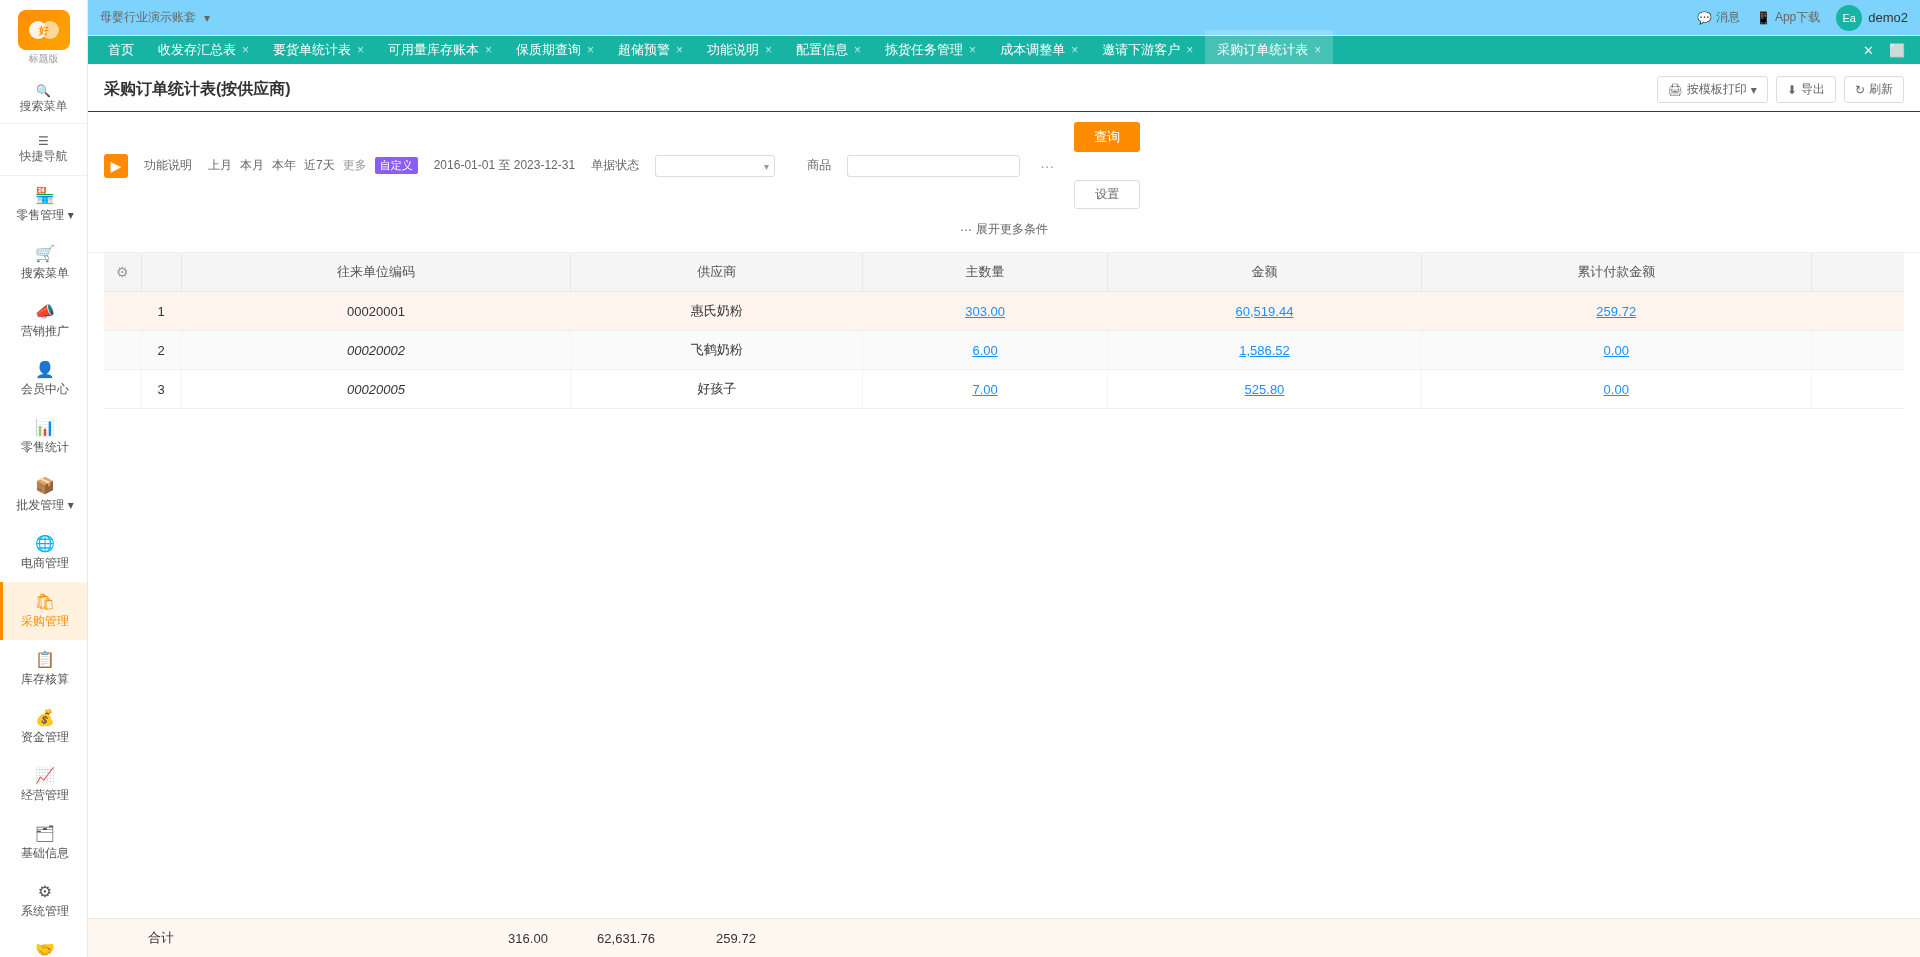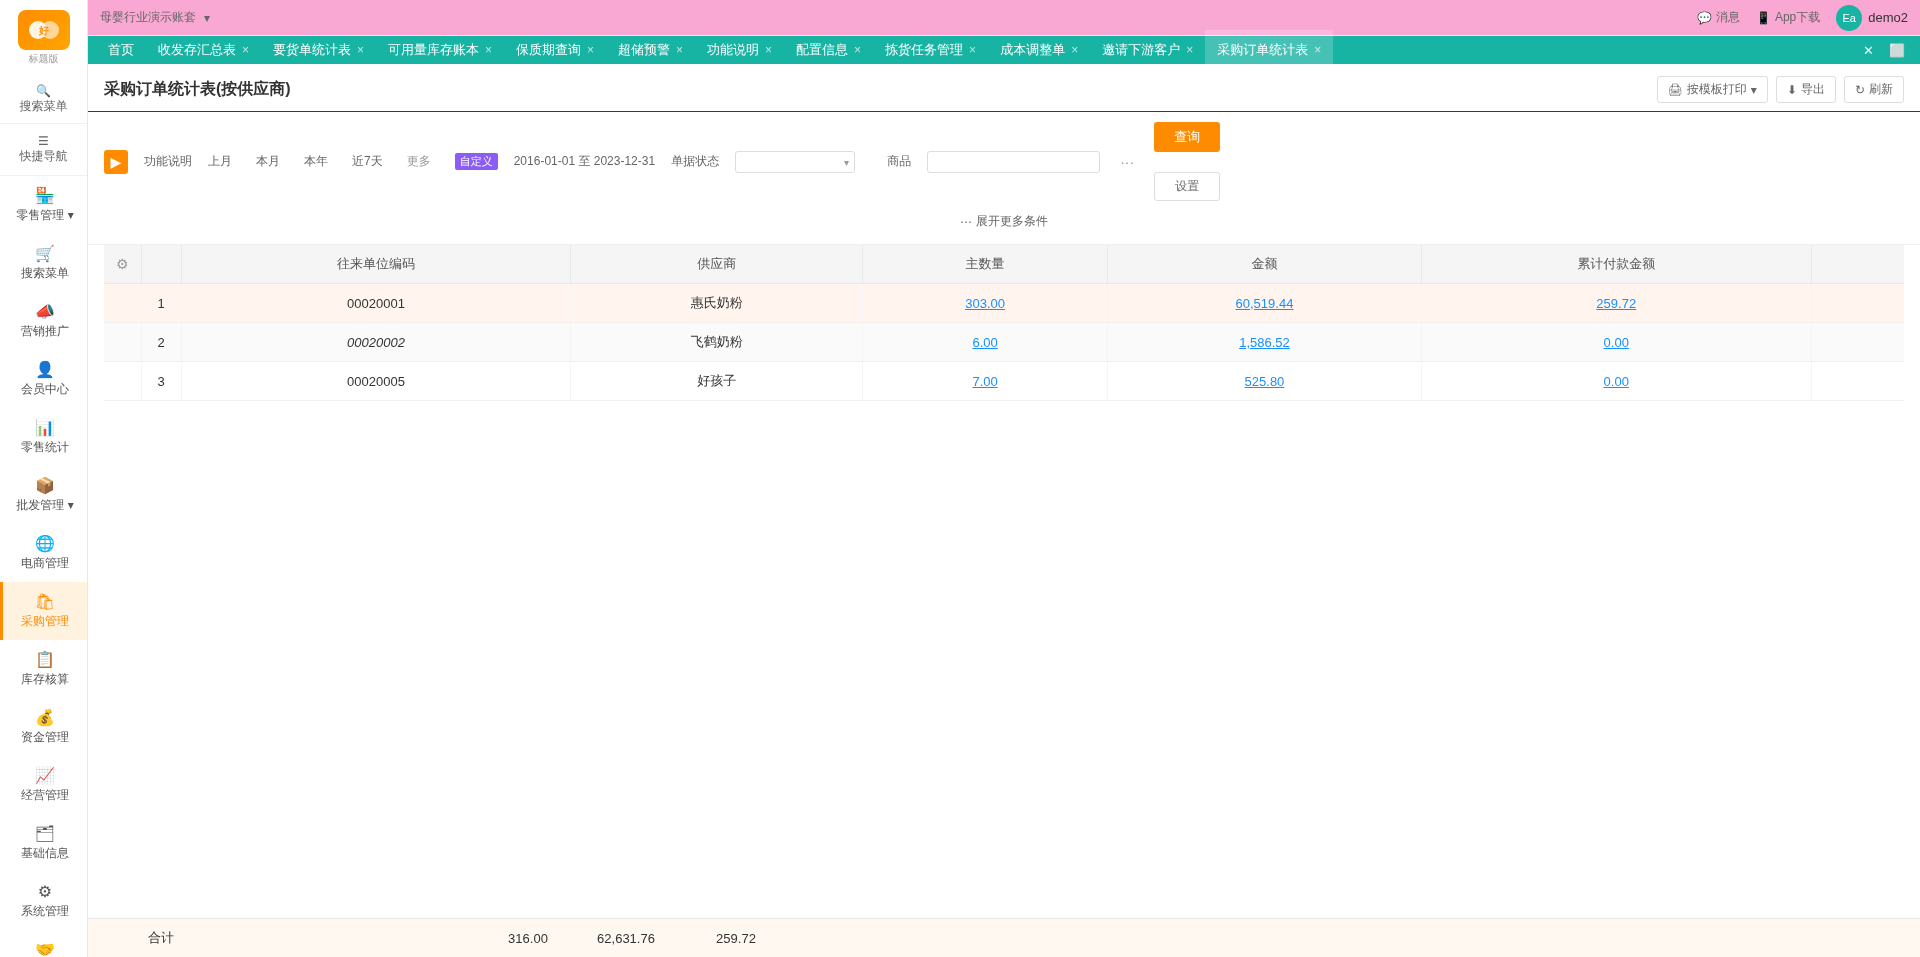--- a/index.html
+++ b/index.html
@@ -46,34 +46,34 @@
     .page-actions { display: flex; align-items: center; gap: 8px; }
     .btn-print { background: none; border: 1px solid #ddd; padding: 4px 10px; border-radius: 3px; cursor: pointer; font-size: 12px; color: #666; display: flex; align-items: center; gap: 4px; }
     .btn-export { background: none; border: 1px solid #ddd; padding: 4px 10px; border-radius: 3px; cursor: pointer; font-size: 12px; color: #666; display: flex; align-items: center; gap: 4px; }
     .btn-refresh { background: none; border: 1px solid #ddd; padding: 4px 10px; border-radius: 3px; cursor: pointer; font-size: 12px; color: #666; display: flex; align-items: center; gap: 4px; }
 
     
     .filter-area { padding: 10px 16px; background: #fff; border-bottom: 1px solid #f0f0f0; }
     .filter-row { display: flex; align-items: center; gap: 16px; margin-bottom: 8px; }
     .filter-toggle-btn { width: 24px; height: 24px; background: #ff8c00; color: white; border: none; border-radius: 3px; cursor: pointer; display: flex; align-items: center; justify-content: center; font-size: 14px; flex-shrink: 0; }
     .filter-label { font-size: 12px; color: #666; white-space: nowrap; }
-    .date-shortcuts { display: flex; gap: 24px; align-items: center; }
+    .date-shortcuts { display: flex; gap: 8px; align-items: center; }
     .date-shortcut { font-size: 12px; color: #666; cursor: pointer; }
     .date-shortcut.more { color: #999; }
     .date-badge { background: #8b5cf6; color: white; font-size: 11px; padding: 1px 5px; border-radius: 2px; cursor: pointer; }
     .date-range { font-size: 12px; color: #666; }
     .filter-select { border: 1px solid #ddd; border-radius: 3px; padding: 3px 24px 3px 8px; font-size: 12px; color: #333; background: white; cursor: pointer; min-width: 120px; appearance: none; -webkit-appearance: none; position: relative; }
     .filter-select-wrapper { position: relative; display: inline-block; }
     .filter-select-wrapper::after { content: '▾'; position: absolute; right: 6px; top: 50%; transform: translateY(-50%); font-size: 10px; color: #999; pointer-events: none; }
     .filter-input { border: 1px solid #ddd; border-radius: 3px; padding: 3px 8px; font-size: 12px; color: #333; background: white; min-width: 160px; }
     .filter-more-btn { display: flex; align-items: center; gap: 4px; font-size: 12px; color: #666; cursor: pointer; border: none; background: none; padding: 4px 8px; }
     .filter-more-row { display: flex; justify-content: center; }
     .btn-search { background: #ff8c00; color: white; border: none; padding: 6px 20px; border-radius: 3px; cursor: pointer; font-size: 13px; }
     .btn-settings { background: none; border: 1px solid #ddd; padding: 5px 12px; border-radius: 3px; cursor: pointer; font-size: 12px; color: #666; display: block; margin-top: 20px; }
-    .search-btn-area { display: flex; flex-direction: column; }
+    .search-btn-area { display: flex; flex-direction: column; gap: 8px; }
     .dots-btn { background: none; border: none; cursor: pointer; color: #999; font-size: 14px; padding: 0 4px; }
 
     
     .table-area { flex: 1; overflow: auto; padding: 0 16px 16px; }
     table { width: 100%; border-collapse: collapse; }
     th { background: #f5f5f5; padding: 10px 12px; text-align: center; font-size: 13px; color: #555; font-weight: normal; border-bottom: 1px solid #e8e8e8; border-right: 1px solid #e8e8e8; white-space: nowrap; }
     th:last-child { border-right: none; }
     td { padding: 10px 12px; text-align: center; font-size: 13px; color: #333; border-bottom: 1px solid #f0f0f0; border-right: 1px solid #f5f5f5; }
     td:last-child { border-right: none; }
     tr:first-child td { background: #fff5ee; }
@@ -183,21 +183,21 @@
       <div class="sidebar-item">
         <span class="sidebar-item-icon">🤝</span>
 
       </div>
 
     </div>
   </div>
 
   <div class="main-area">
 
-    <div style="background:#f9a8d4; border-bottom:1px solid #e8e8e8; height:36px; display:flex; align-items:center; justify-content:space-between; padding:0 12px;">
+    <div style="background:#7dd3fc; border-bottom:1px solid #e8e8e8; height:36px; display:flex; align-items:center; justify-content:space-between; padding:0 12px;">
       <div style="display:flex; align-items:center; gap:8px; font-size:12px; color:#666;">
         <span>母婴行业演示账套</span>
         <span>▾</span>
       </div>
       <div style="display:flex; align-items:center; gap:16px;">
         <div class="user-msg">
           <span>💬</span>
           <span>消息</span>
         </div>
         <div class="user-download">
@@ -359,21 +359,21 @@
       <td style="cursor:pointer;font-style:italic;">00020002</td>
       <td>飞鹤奶粉</td>
       <td><span class="link-val">6.00</span></td>
       <td><span class="link-val">1,586.52</span></td>
       <td><span class="link-val">0.00</span></td>
       <td></td>
     </tr>
               <tr>
       <td></td>
       <td>3</td>
-      <td style="cursor:pointer;">00020005</td>
+      <td style="cursor:pointer;font-style:italic;">00020005</td>
       <td>好孩子</td>
       <td><span class="link-val">7.00</span></td>
       <td><span class="link-val">525.80</span></td>
       <td><span class="link-val">0.00</span></td>
       <td></td>
     </tr>
             </tbody>
         </table>
       </div>
 

